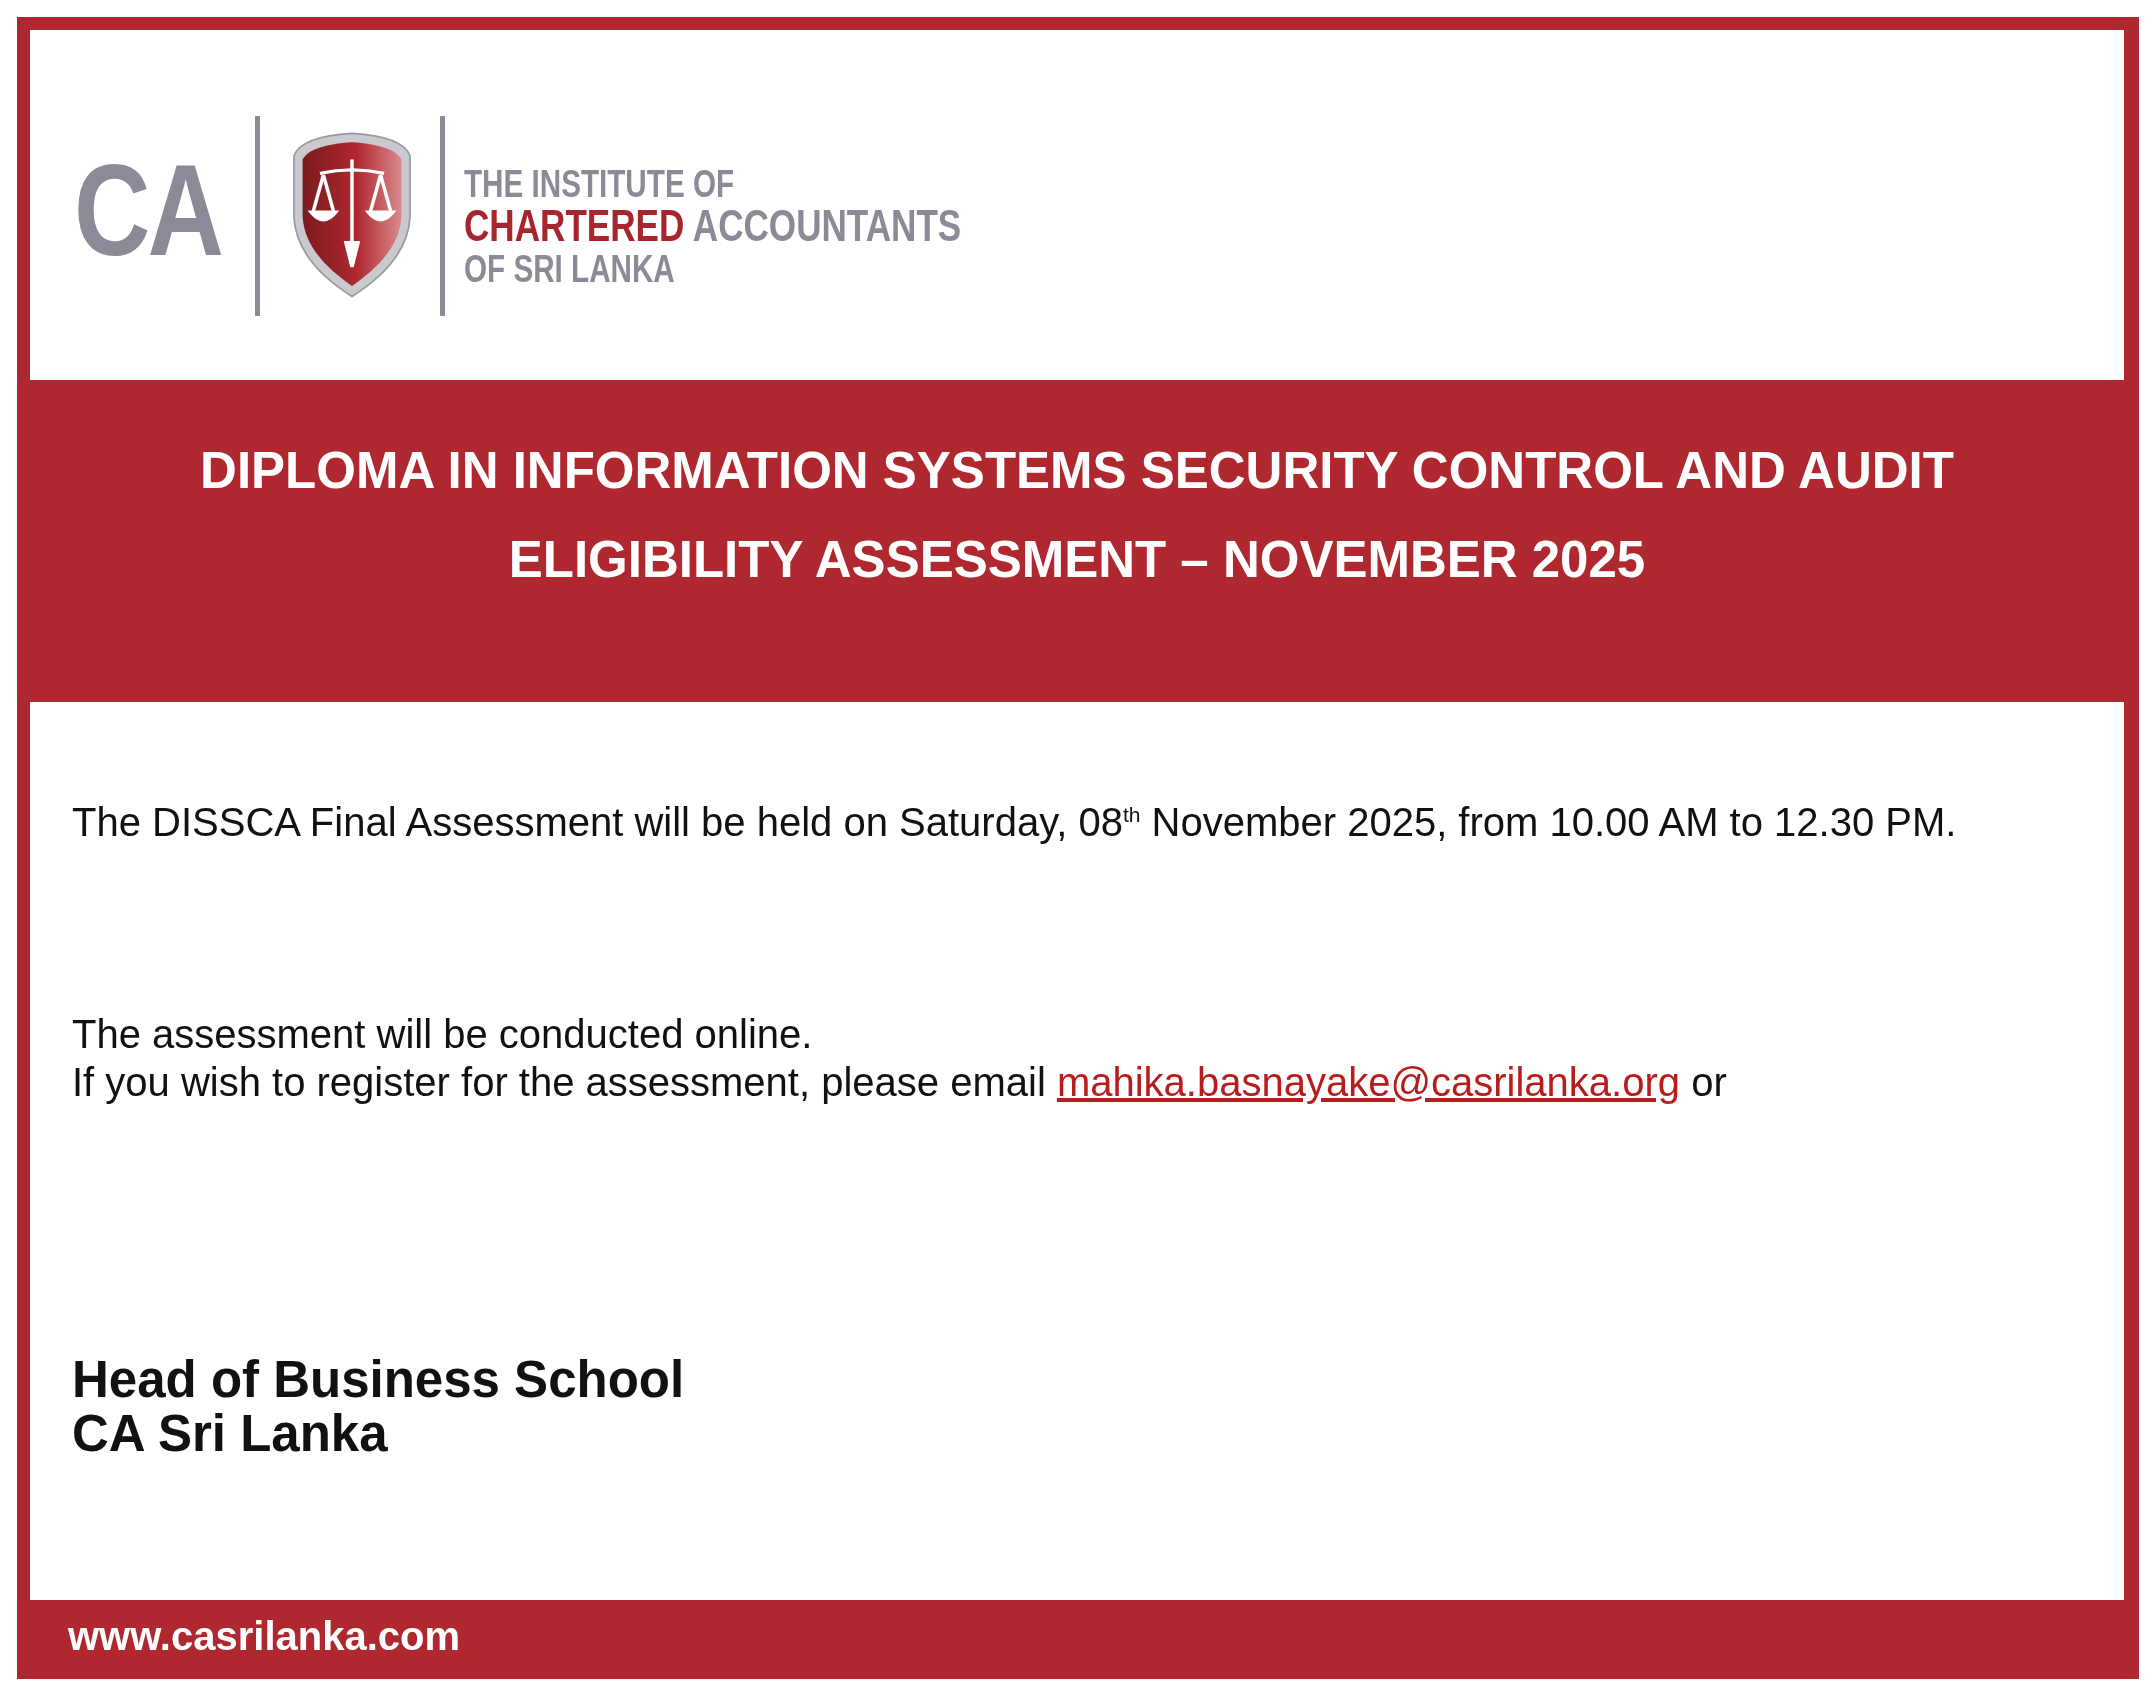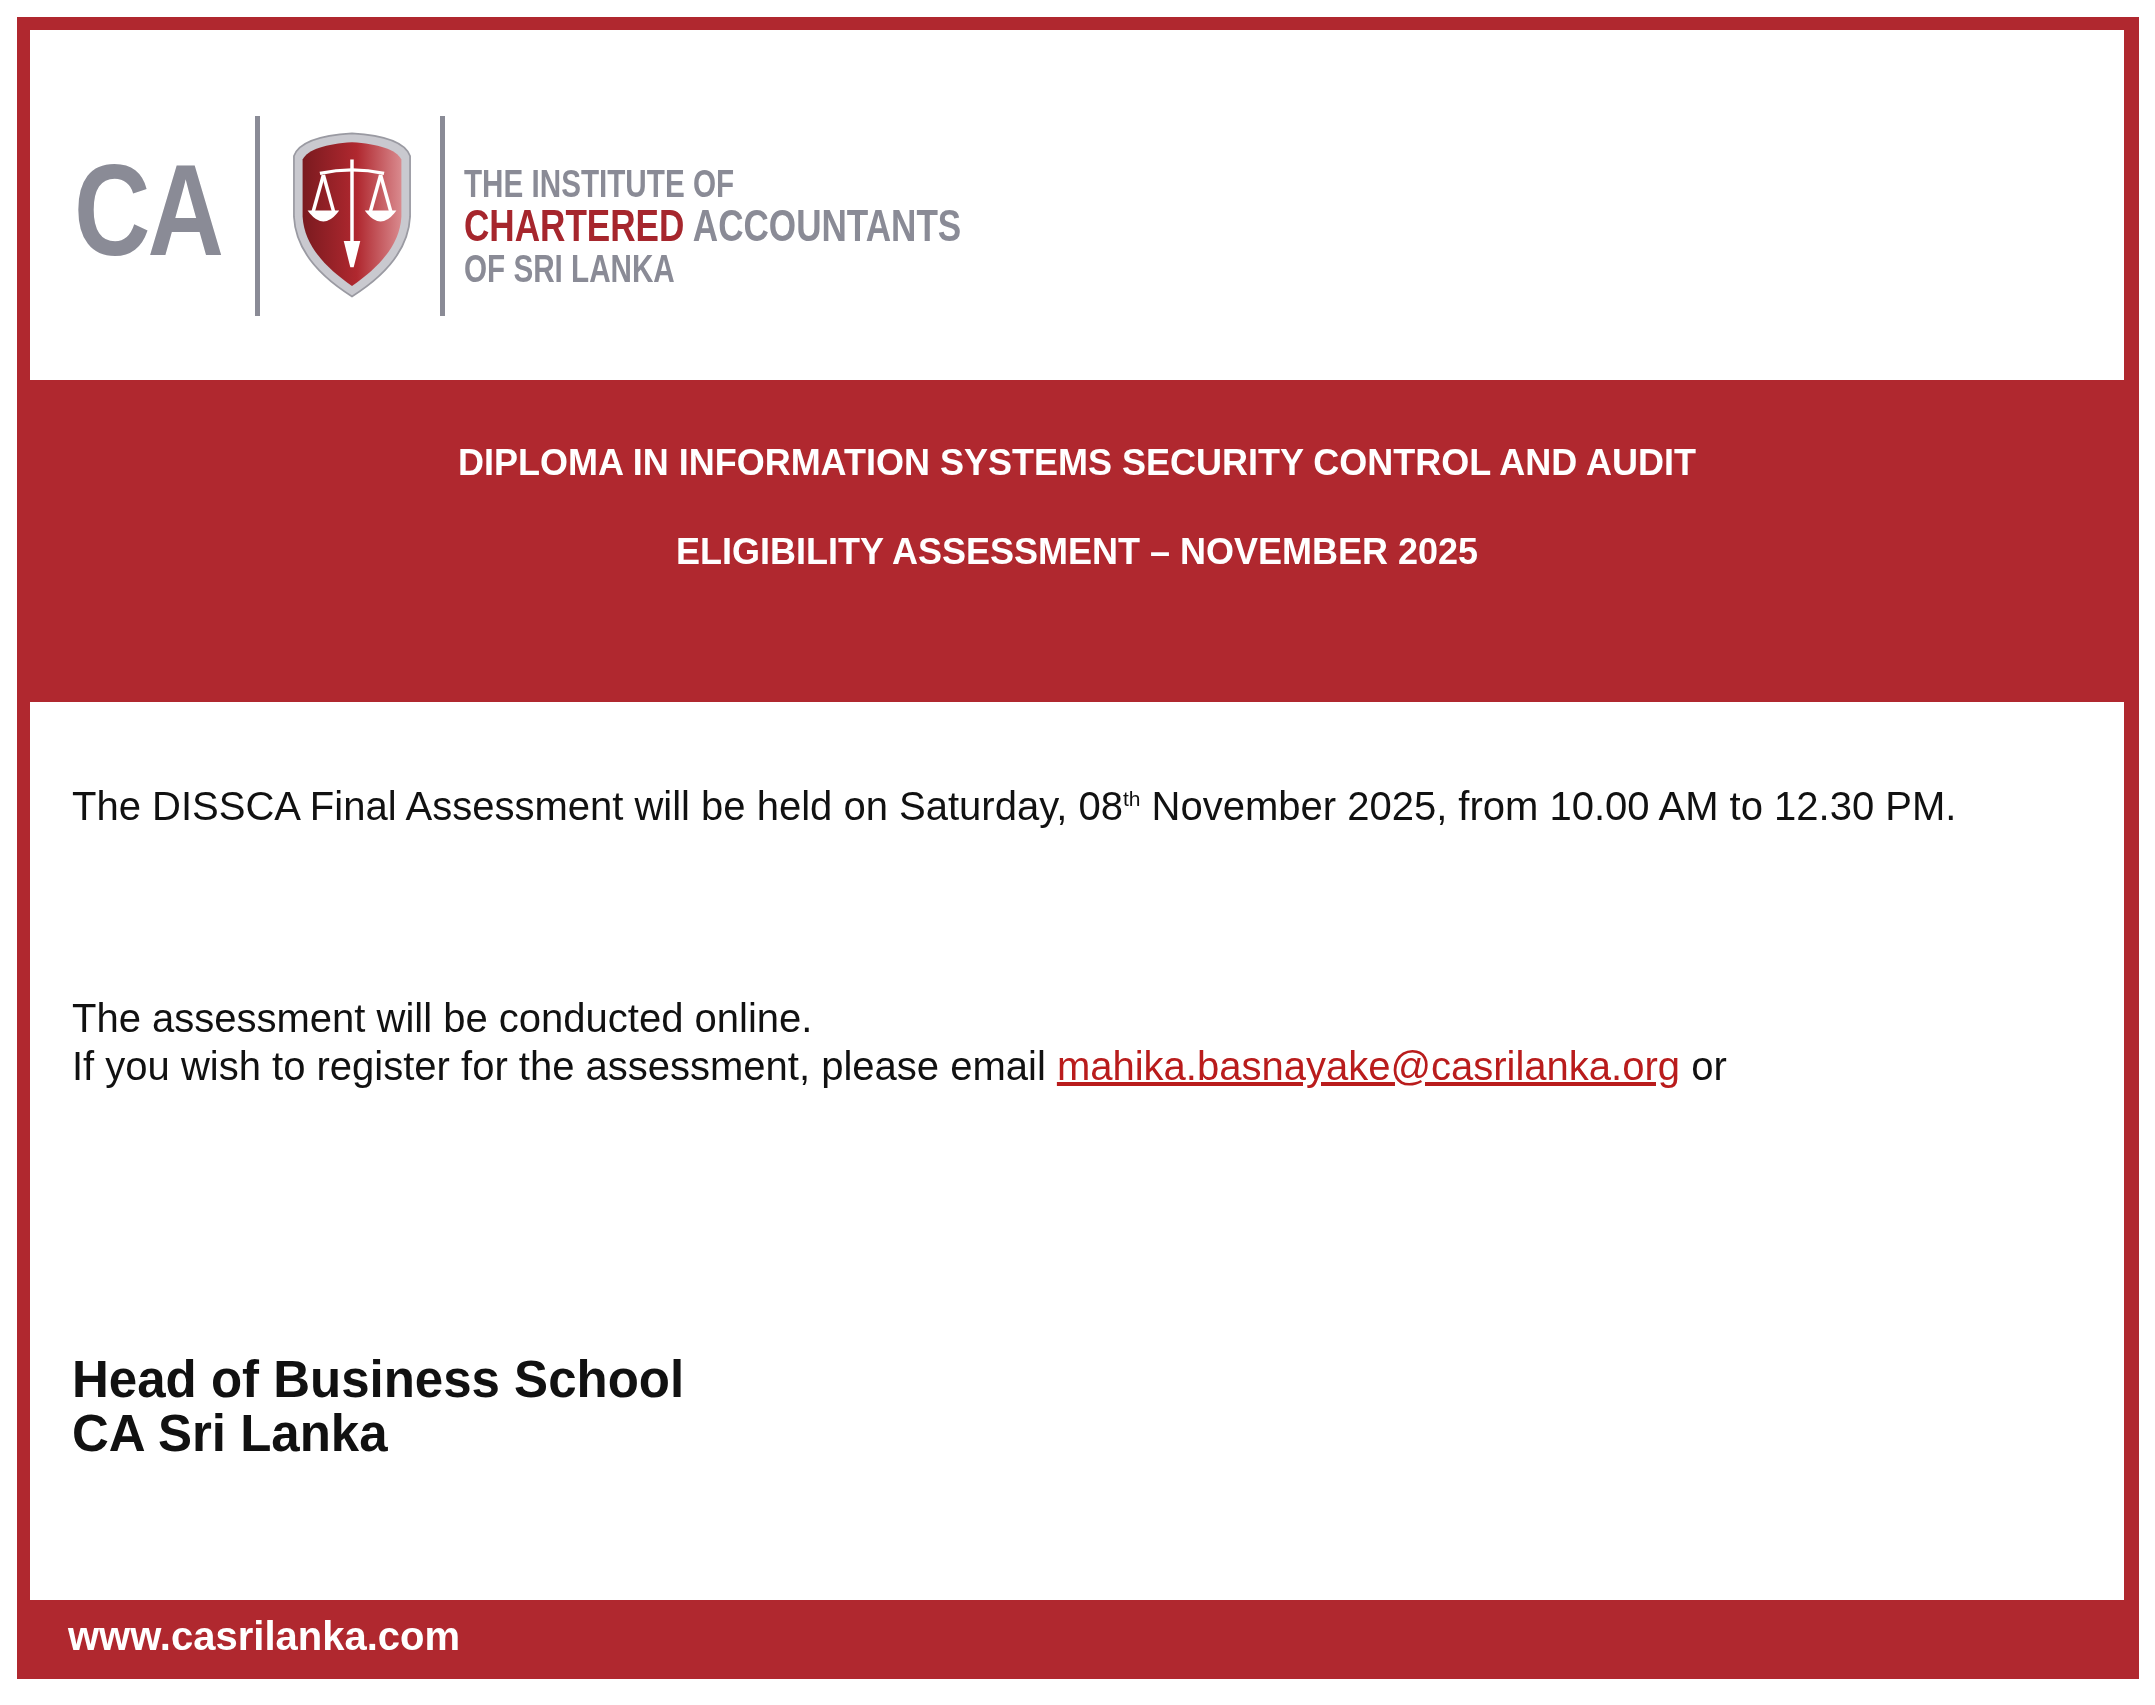--- a/index.html
+++ b/index.html
@@ -13,25 +13,25 @@
   .vbar{position:absolute;width:5.2px;background:#8a8b96;}
   .vbar1{left:255px;top:116px;height:200px;}
   .vbar2{left:440px;top:116px;height:200px;}
   .shield{position:absolute;left:287px;top:130px;width:130px;height:169px;}
   .inst{position:absolute;left:464px;top:165px;color:#8a8b96;font-weight:bold;line-height:1;transform:scaleX(0.78);transform-origin:left;}
   .inst .l1{font-size:38px;display:block;height:38px;}
   .inst .l2{font-size:45px;display:block;height:47px;}
   .inst .l2 .red{color:#a6262d;}
   .inst .l3{font-size:38px;display:block;}
 
-  .title{position:absolute;left:30px;width:2094px;text-align:center;color:#fff;font-weight:bold;font-size:36px;line-height:1;}
+  .title{position:absolute;left:30px;width:2094px;text-align:center;color:#fff;font-weight:bold;font-size:51px;line-height:1;}
   .t1{top:445px;}
   .t2{top:534px;}
 
-  .para{position:absolute;left:72px;width:1999px;font-size:40px;color:#111;line-height:54px;}
+  .para{position:absolute;left:72px;width:1999px;font-size:40px;color:#111;line-height:54px;margin-top:16px;}
   .p1{top:779px;}
   .p2{top:991px;}
   .p3{top:1039px;}
   .para sup{font-size:21px;line-height:0;vertical-align:super;}
   .email{color:#b91c1c;font-weight:normal;text-decoration:underline;text-decoration-thickness:3.5px;}
   .sig{position:absolute;left:72px;top:1353px;font-size:51px;font-weight:bold;color:#111;line-height:54px;}
   .url{position:absolute;left:68px;top:1616px;font-size:40px;font-weight:bold;color:#fff;line-height:1;text-align:right;}
 </style>
 </head>
 <body>

